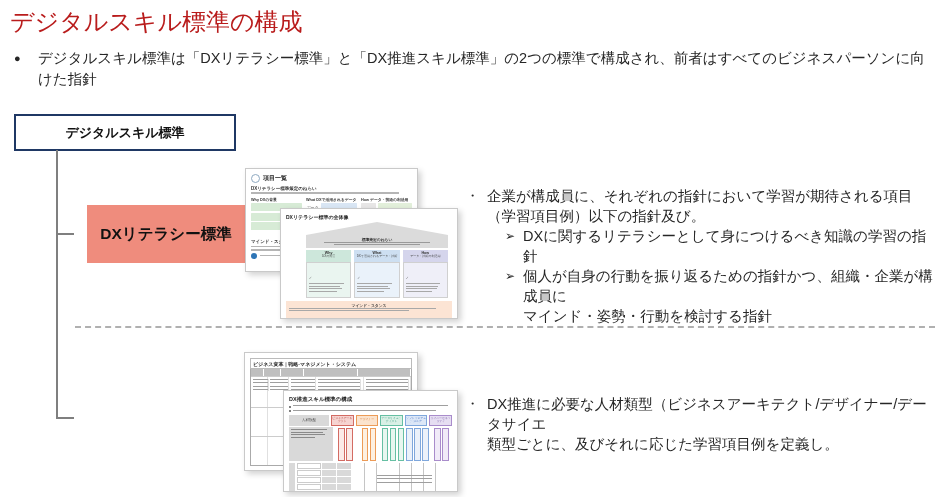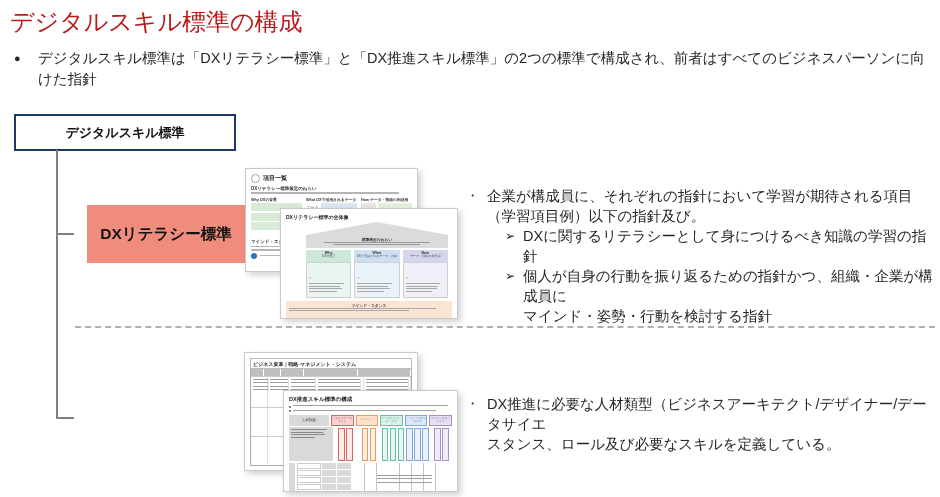--- a/index.html
+++ b/index.html
@@ -422,17 +422,17 @@
       <span>マインド・姿勢・行動を検討する指針</span>
     </div>
   </div>
 
   <div class="bullets b-bottom">
     <div class="row">
       <span class="mk dot">・</span>
       <span>DX推進に必要な人材類型（ビジネスアーキテクト/デザイナー/データサイエ</span>
     </div>
     <div class="row" style="padding-left:21px;">
-      <span>スタンス、ロール及び必要なスキルを定義している。</span>
+      <span>類型ごとに、及びそれに応じた学習項目例を定義し。</span>
     </div>
   </div>
 
 </div>
 
 </body></html>

